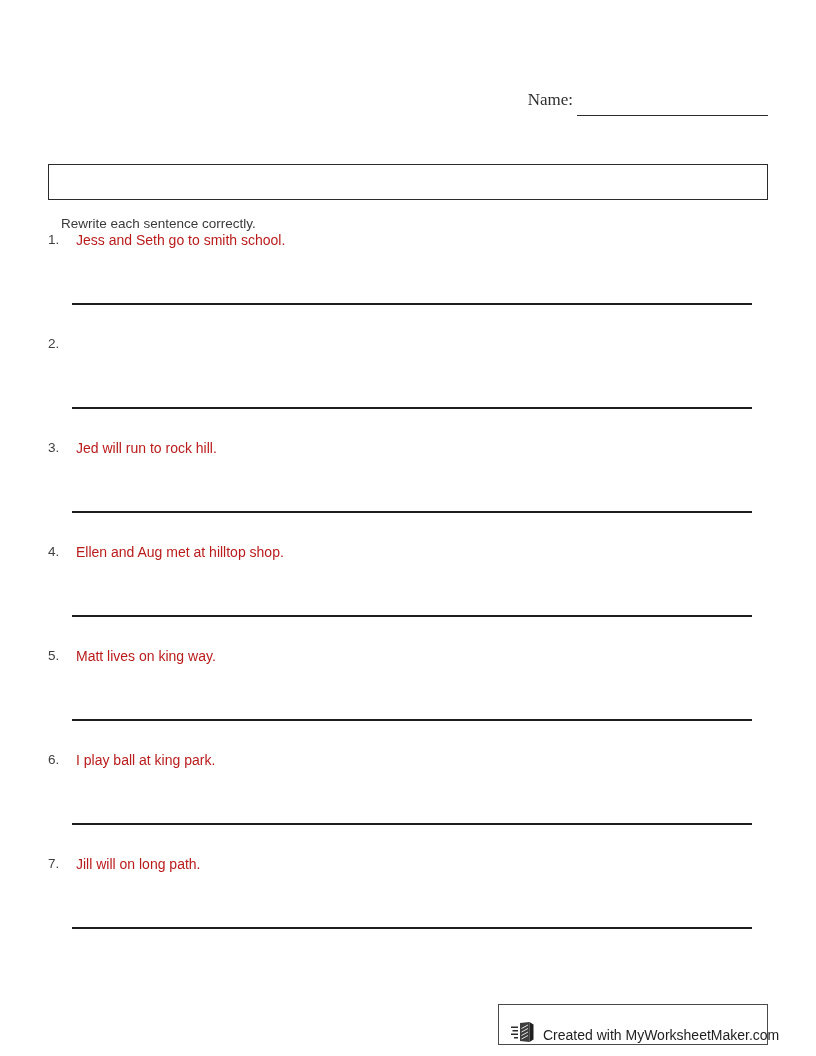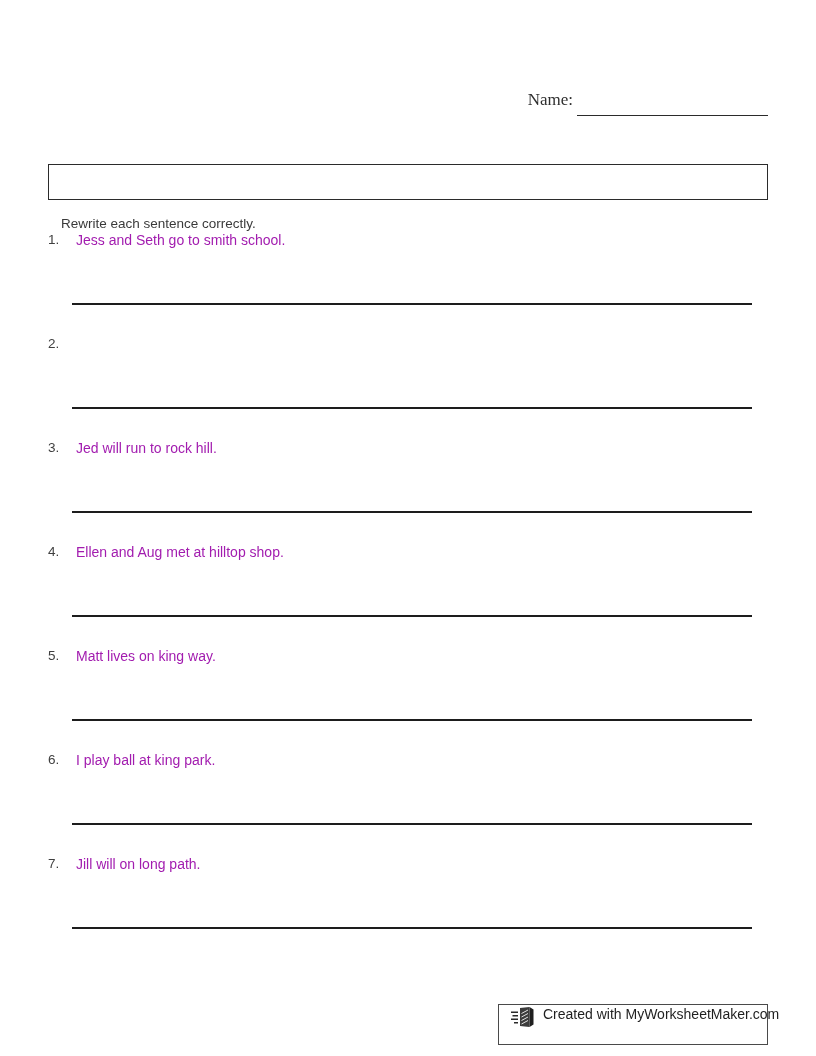--- a/index.html
+++ b/index.html
@@ -112,21 +112,21 @@
     text-align: left;
     font-size: 13.5px;
     color: #3f3f3f;
     line-height: 18px;
   }
   .p-text {
     position: absolute;
     left: 28px;
     top: 3px;
     font-size: 14px;
-    color: #a21caf;
+    color: #b91c1c;
     line-height: 18px;
     white-space: nowrap;
   }
   .p-answer-line {
     position: absolute;
     left: 24px;
     width: 680px;
     top: 75px;
     border-bottom: 2.5px solid #1d1d1d;
   }
@@ -142,21 +142,21 @@
     box-sizing: border-box;
     background: #ffffff;
   }
   .badge-inner {
     position: absolute;
     left: 0;
     top: 0;
     right: 0;
     bottom: 0;
     display: flex;
-    align-items: flex-start;
+    align-items: flex-end;
     padding-left: 12px;
   }
   .badge-icon {
     width: 26px;
     height: 24px;
     flex: 0 0 auto;
     margin-right: 6px;
     display: block;
   }
   .badge-text {

